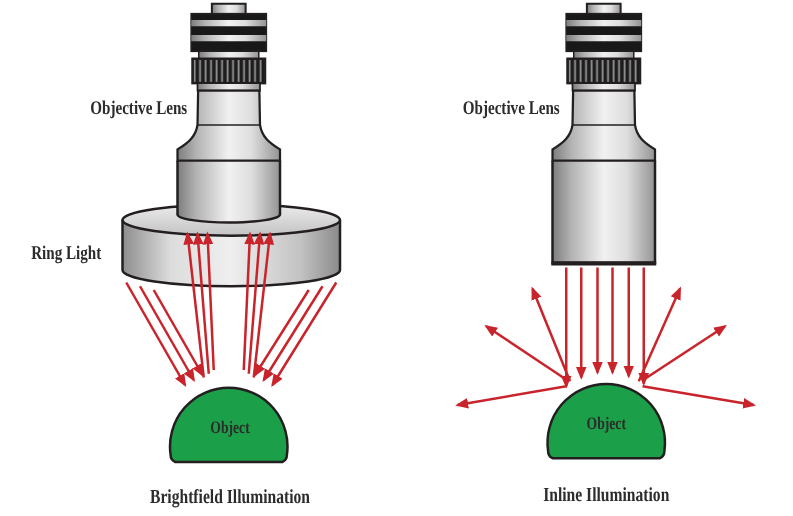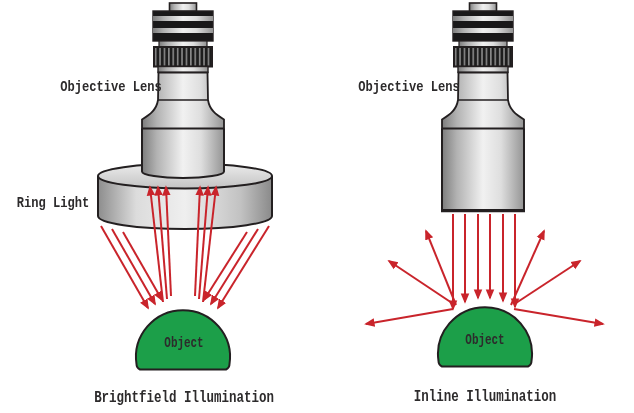--- a/index.html
+++ b/index.html
@@ -5,21 +5,21 @@
   :root{
     --arrow-red:#c9242b;
     --object-green:#1c9f49;
     --outline-dark:#231f20;
     --label-text:#2d2b2c;
     --background:#ffffff;
   }
   html,body{margin:0;padding:0;background:var(--background);}
   .stage{
     position:relative;width:634px;height:413px;background:var(--background);
-    overflow:hidden;font-family:Liberation Mono, monospace;
+    overflow:hidden;font-family:Liberation Serif, serif;
   }
   .stage svg{position:absolute;left:0;top:0;}
   .lbl{
     position:absolute;color:var(--label-text);font-weight:bold;white-space:nowrap;
     transform:translate(-50%,-50%) scaleX(0.78);letter-spacing:0px;
   }
   .lbl-lens{font-size:15.5px;}
   .lbl-ring{font-size:15.5px;}
   .lbl-object{font-size:14px;}
   .lbl-caption{font-size:16px;}

